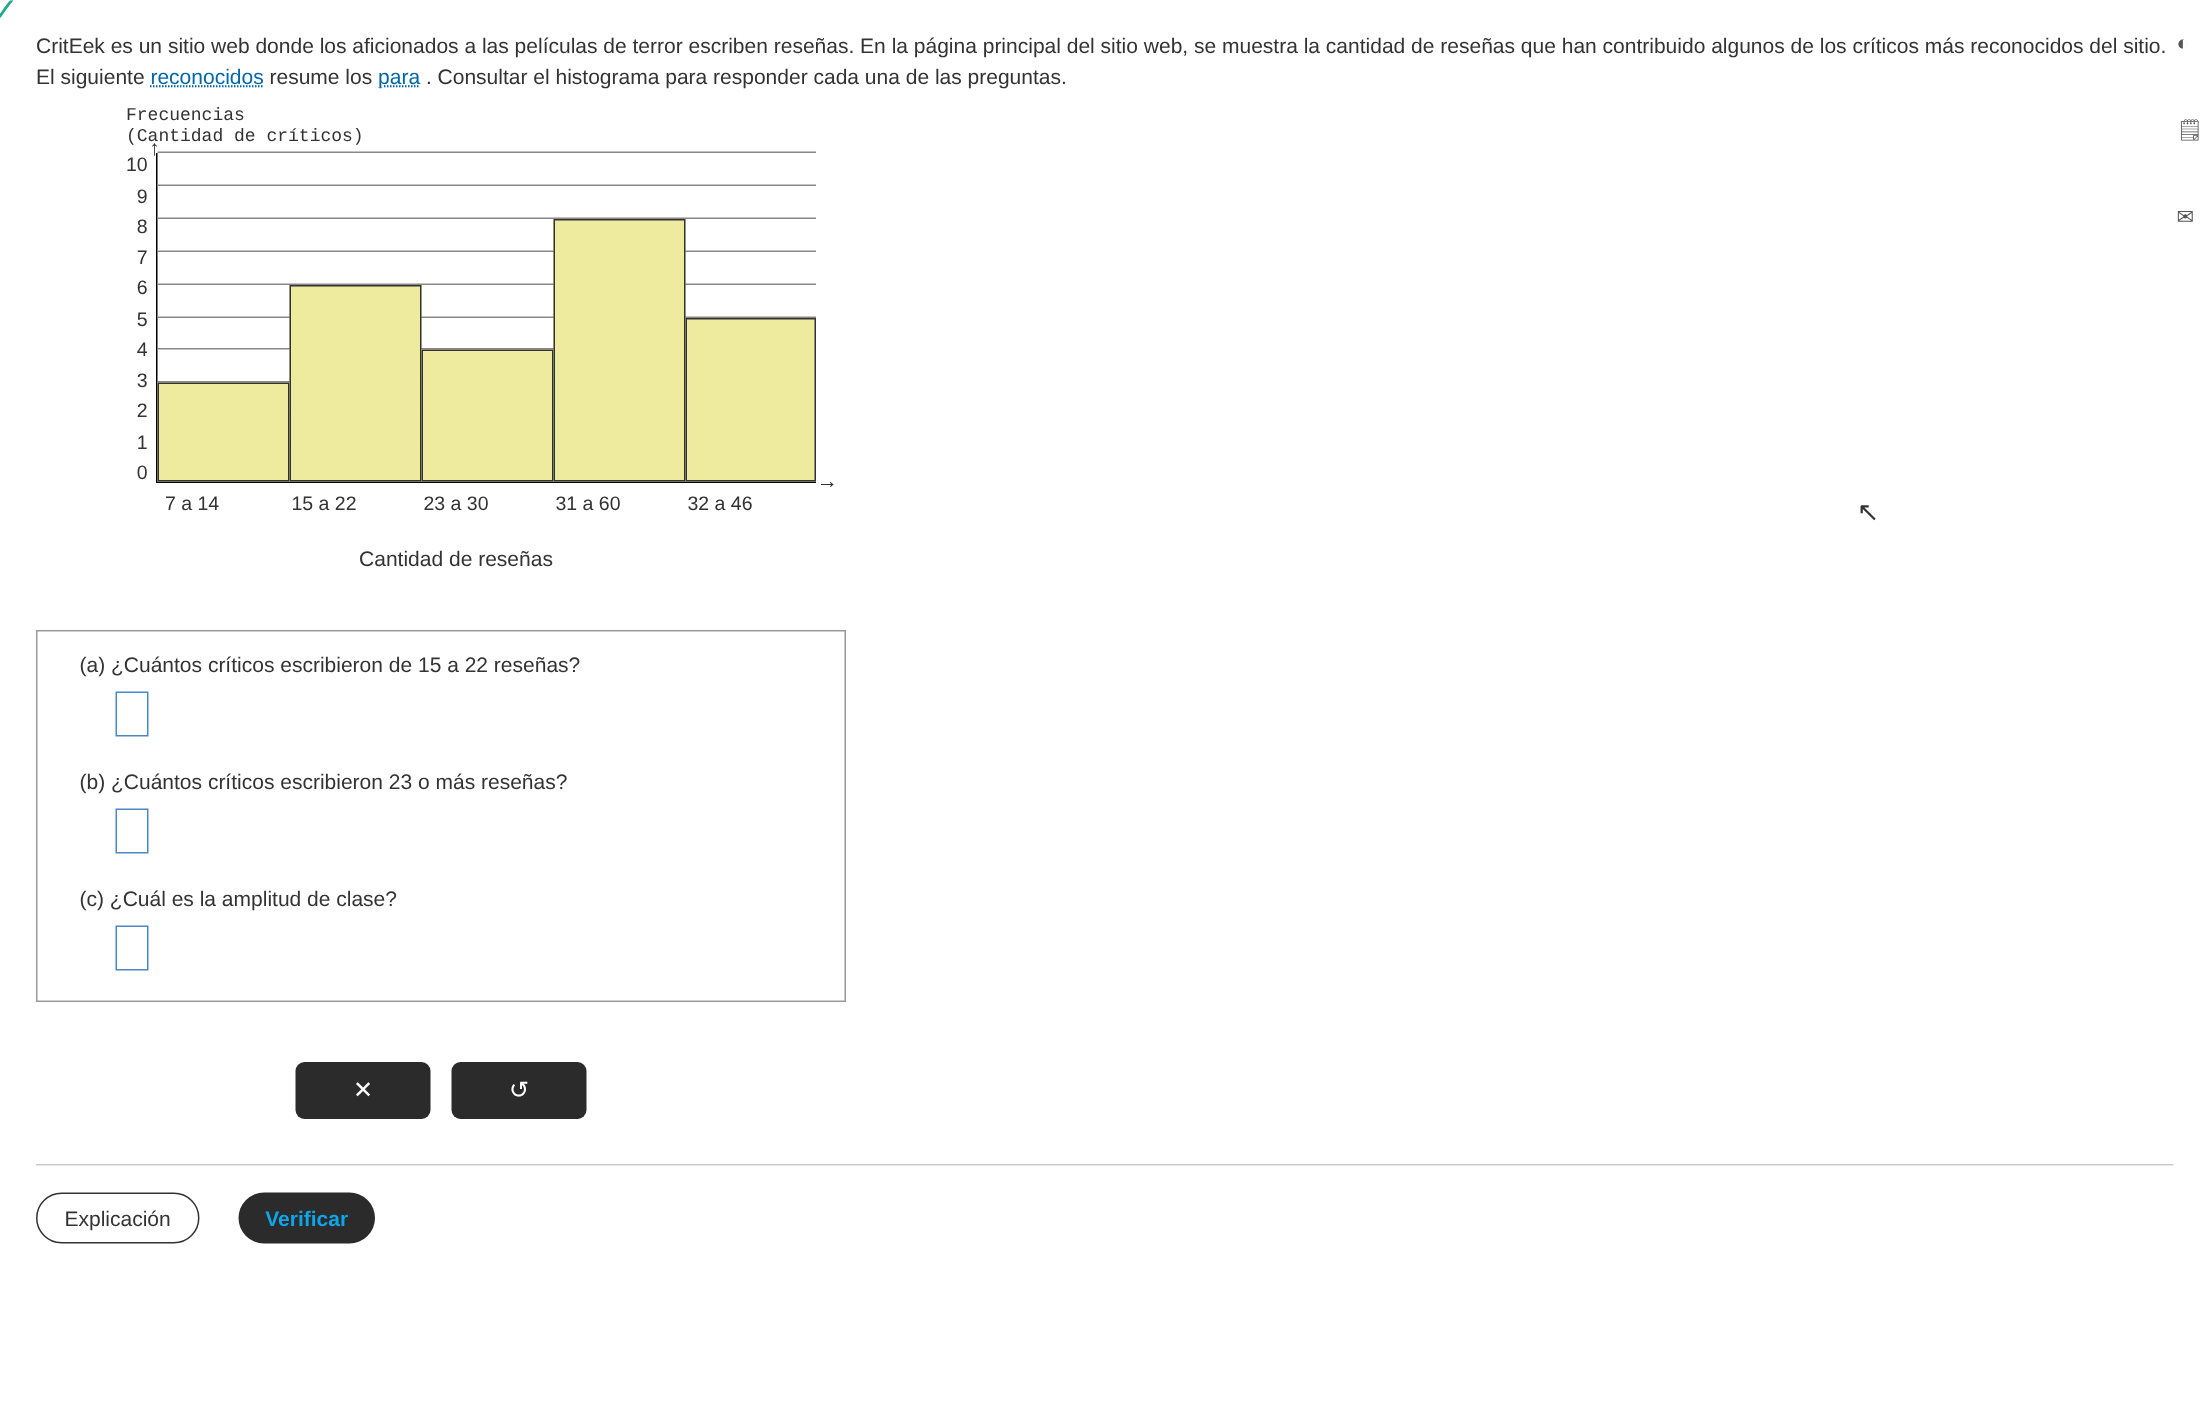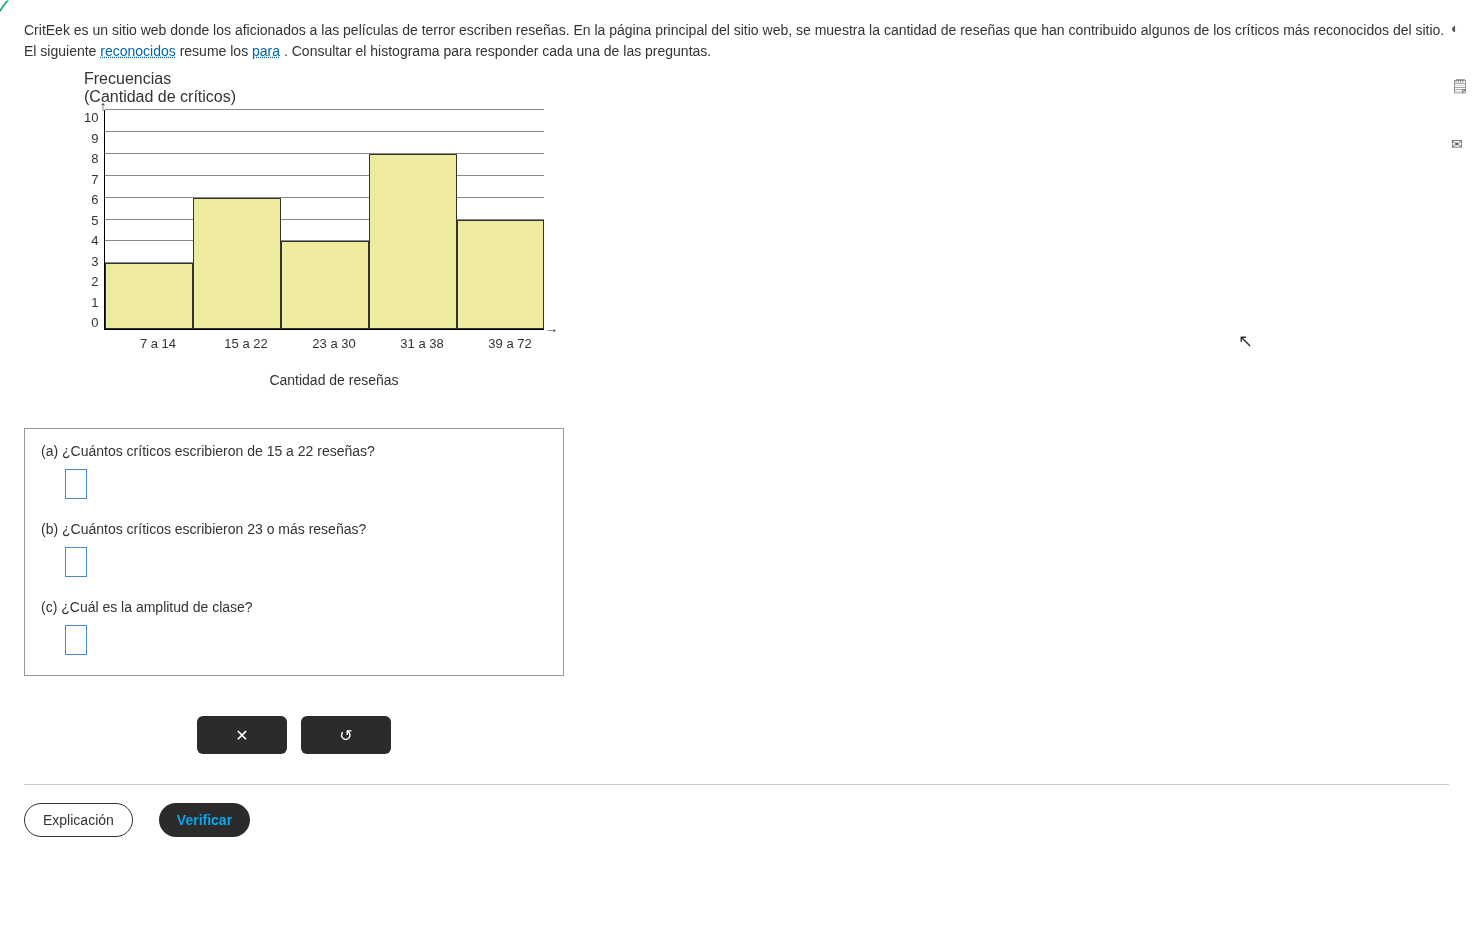--- a/index.html
+++ b/index.html
@@ -7,43 +7,43 @@
       font-family: Arial, Helvetica, sans-serif;
       font-size: 14px;
       color: #333;
       background: #fff;
       padding: 20px 24px;
       position: relative;
     }
     .problem-text { line-height: 1.5; margin-bottom: 8px; }
     .link { color: #0066aa; text-decoration: underline dotted; cursor: pointer; }
     .chart-wrap { margin-left: 60px; margin-top: 8px; }
-    .y-title { font-size: 16px; margin-bottom: 4px; }
+    .y-title { font-size: 12px; margin-bottom: 4px; font-family: Liberation Mono, monospace; }
     .chart-area { display: flex; align-items: center; }
     .y-ticks {
       display: flex; flex-direction: column; justify-content: space-between;
       height: 220px; text-align: right; padding-right: 6px; font-size: 13px;
     }
     .plot {
       position: relative; width: 440px; height: 220px;
       border-left: 1.5px solid #000; border-bottom: 1.5px solid #000;
     }
     .gridline { position: absolute; left: 0; right: 0; height: 1px; background: #888; }
     .bars { position: absolute; left: 0; right: 0; bottom: 0; height: 100%; display: flex; }
     .bar-slot { flex: 1; display: flex; align-items: flex-end; justify-content: center; }
     .bar { width: 100%; background: #eeea9e; border: 1px solid #333; }
     .arrow-y { position: absolute; left: -6px; top: -12px; font-size: 14px; }
     .arrow-x { position: absolute; right: -14px; bottom: -7px; font-size: 14px; }
     .x-ticks { display: flex; width: 440px; margin-left: 0; }
     .x-tick { flex: 1; text-align: center; font-size: 13px; padding-top: 6px; }
     .x-title { text-align: center; width: 440px; margin-top: 21px; font-size: 14px; }
-    .x-row { display: flex; }
+    .x-row { display: flex; flex-direction: column; }
     .x-spacer { width: 30px; }
     .question-box {
-      border: 1px solid #999; padding: 14px 16px; margin-top: 40px;
+      border: 1px solid #999; padding: 14px 28px; margin-top: 40px;
       width: 540px; font-size: 14px;
     }
     .q { margin-bottom: 22px; }
     .q:last-child { margin-bottom: 6px; }
     .answer-input {
       width: 22px; height: 30px; border: 1px solid #4a88c7;
       background: #fff; margin-top: 10px; margin-left: 24px;
       display: inline-block; text-align: center; font-size: 14px; padding: 2px;
     }
     .bottom-buttons { margin-top: 40px; display: flex; gap: 14px; justify-content: center; width: 540px; }
@@ -134,22 +134,22 @@
           </div>
         </div>
     </div>
   </div>
   <div class="x-row">
     <div class="x-spacer"></div>
     <div class="x-ticks">
       <div class="x-tick">7 a 14</div>
       <div class="x-tick">15 a 22</div>
       <div class="x-tick">23 a 30</div>
-      <div class="x-tick">31 a 38</div>
-      <div class="x-tick">39 a 72</div>
+      <div class="x-tick">31 a 60</div>
+      <div class="x-tick">32 a 46</div>
     </div>
   </div>
   <div class="x-row">
     <div class="x-spacer"></div>
     <div class="x-title">Cantidad de reseñas</div>
   </div>
 </div>
 
 <div class="question-box">
   <div class="q">

